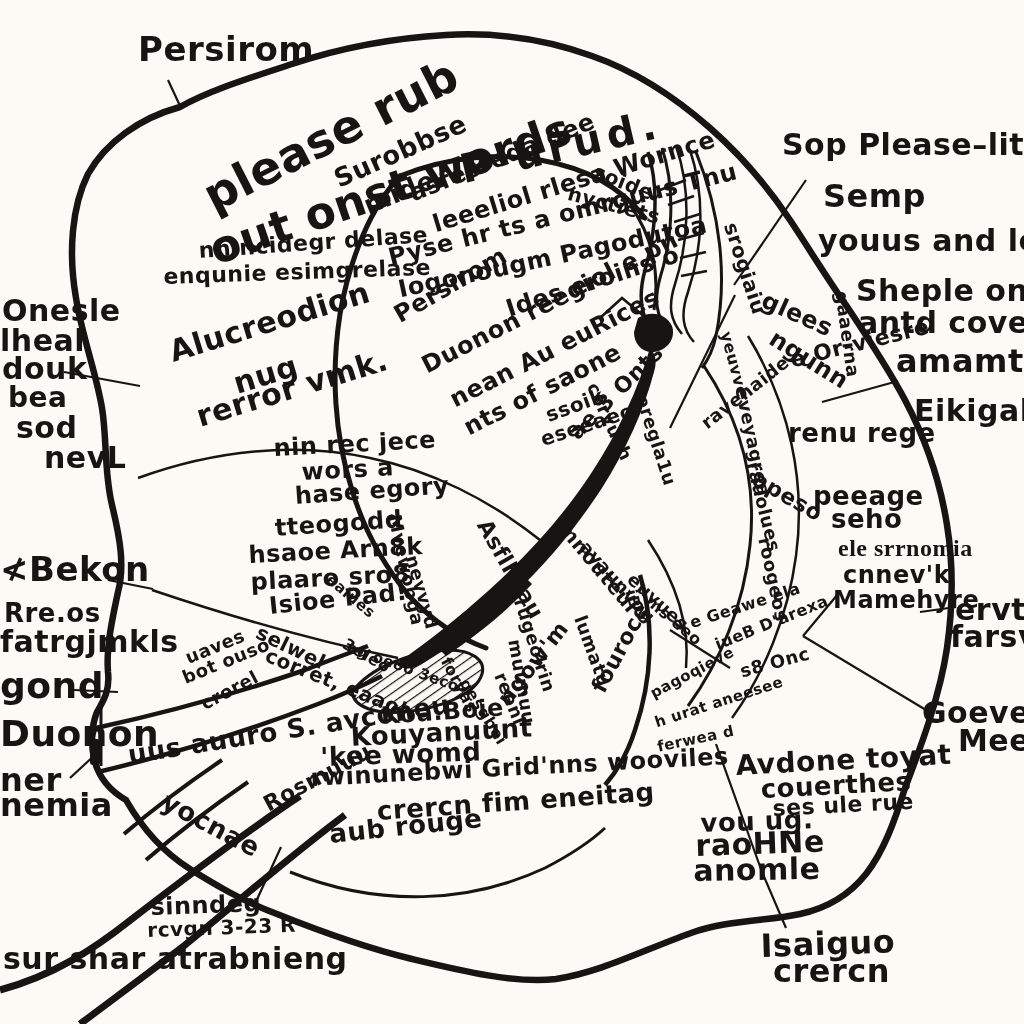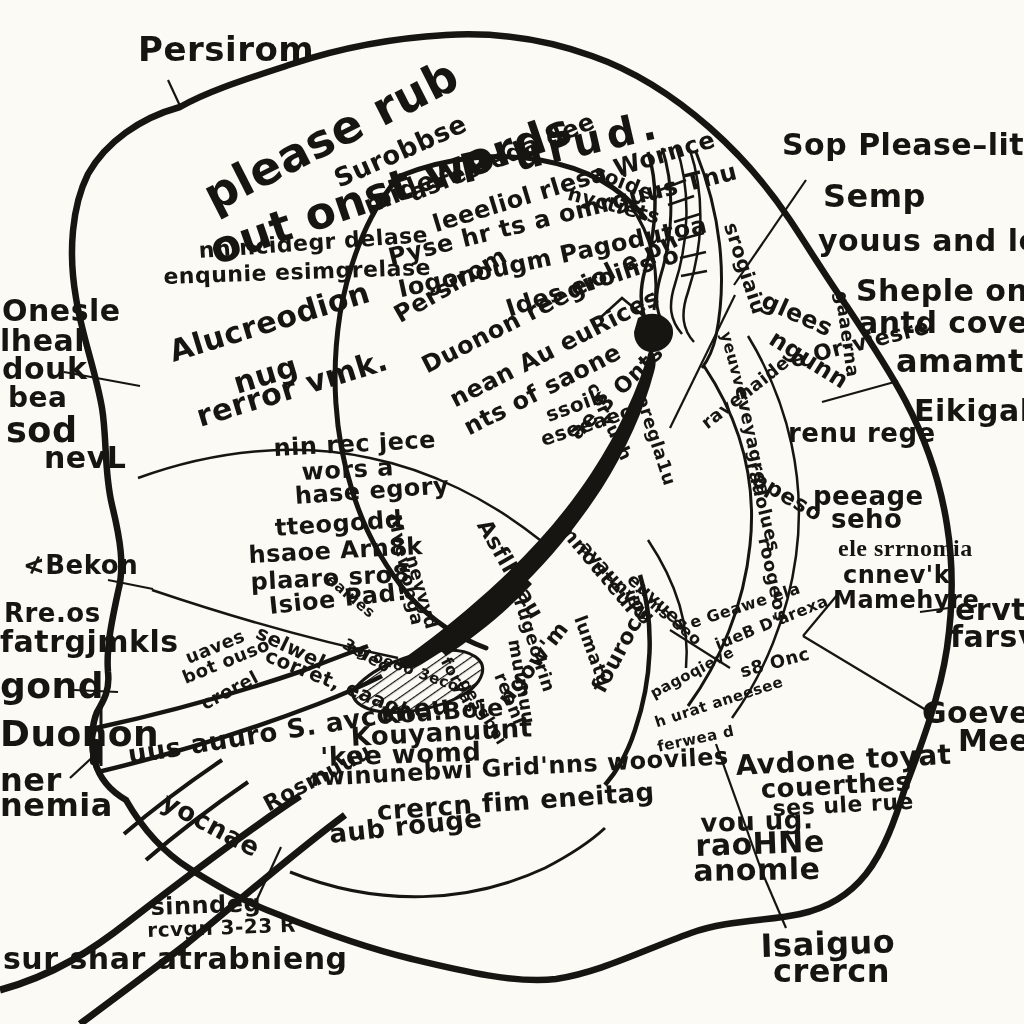--- a/index.html
+++ b/index.html
@@ -107,23 +107,23 @@
       <line x1="670" y1="630" x2="730" y2="668"></line>
     </g>
   </svg>
 
   <div class="layer">
       <span class="lbl" style="left: 138px; top: 32px; font-size: 34px;">Persirom</span>
       <span class="lbl" style="left: 2px; top: 296px; font-size: 30px;">Onesle</span>
       <span class="lbl" style="left: 0px; top: 326px; font-size: 30px;">lheal</span>
       <span class="lbl" style="left: 2px; top: 354px; font-size: 30px;">douk</span>
       <span class="lbl" style="left: 8px; top: 384px; font-size: 28px;">bea</span>
-      <span class="lbl" style="left: 6px; top: 413px; font-size: 35px;">sod</span>
+      <span class="lbl" style="left: 16px; top: 413px; font-size: 30px;">sod</span>
       <span class="lbl" style="left: 8px; top: 443px; font-size: 30px; margin-left: 36px;">nevL</span>
-      <span class="lbl" style="left: 16px; top: 552px; font-size: 26px; padding-left: 7px;">≮Bekon</span>
+      <span class="lbl" style="left: 0px; top: 552px; font-size: 34px;">≮Bekon</span>
       <span class="lbl" style="left: 4px; top: 600px; font-size: 26px;">Rre.os</span>
       <span class="lbl" style="left: 0px; top: 627px; font-size: 30px;">fatrgjmkls</span>
       <span class="lbl" style="left: 0px; top: 668px; font-size: 36px;">gond</span>
       <span class="lbl" style="left: 0px; top: 716px; font-size: 36px;">Duonon</span>
       <span class="lbl" style="left: 0px; top: 764px; font-size: 32px;">ner</span>
       <span class="lbl" style="left: 0px; top: 789px; font-size: 32px;">nemia</span>
       <span class="lbl" style="left: 150px; top: 895px; font-size: 24px; transform: rotate(-2deg);">sinndeg</span>
       <span class="lbl" style="left: 147px; top: 920px; font-size: 20px; transform: rotate(-2deg);">rcvgn 3-23 R</span>
       <span class="lbl" style="left: 3px; top: 944px; font-size: 30px;">sur shar atrabnieng</span>
       <span class="lbl" style="left: 782px; top: 130px; font-size: 30px;">Sop Please–litdral</span>

